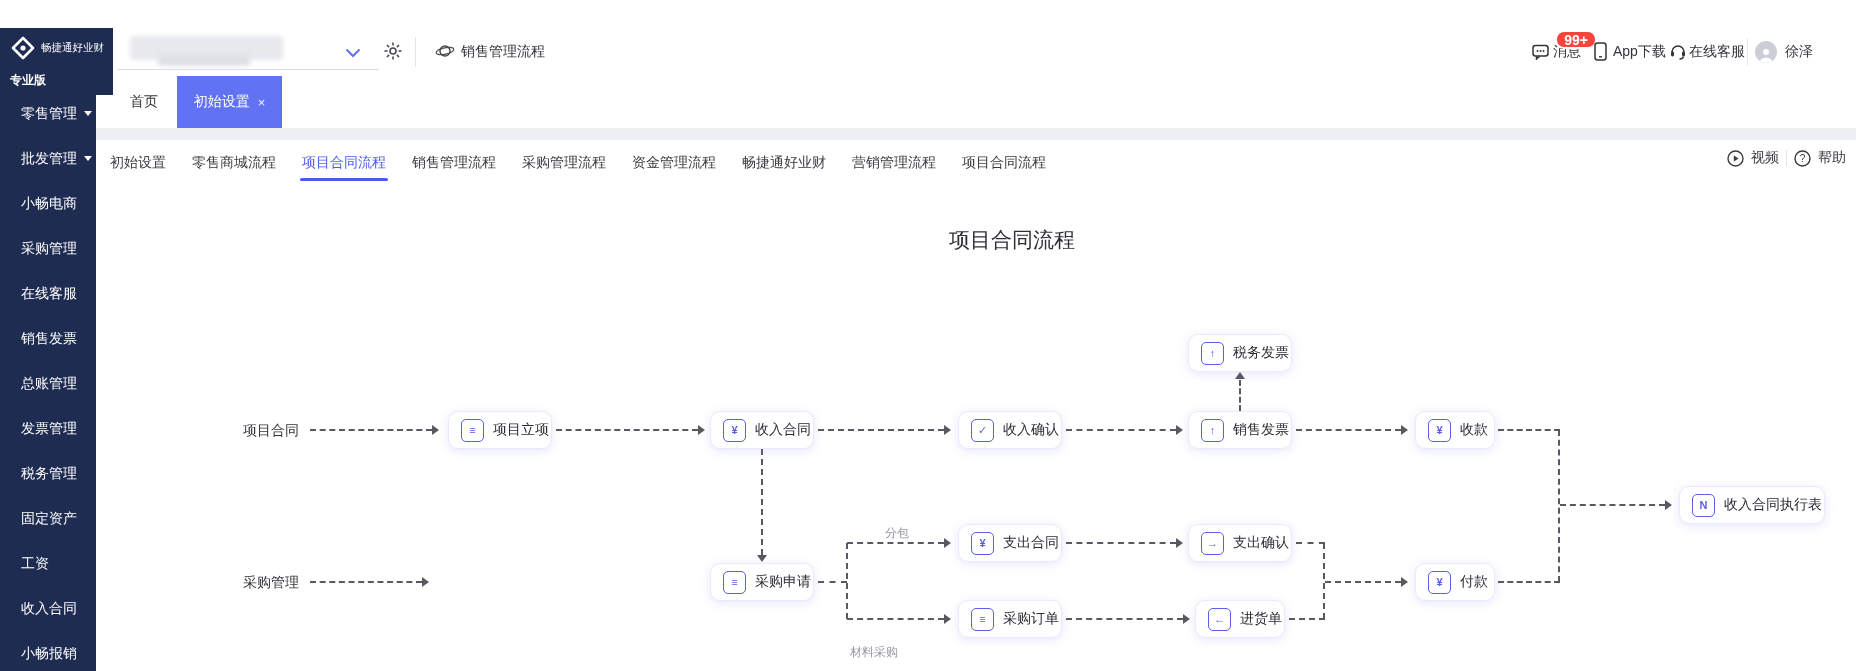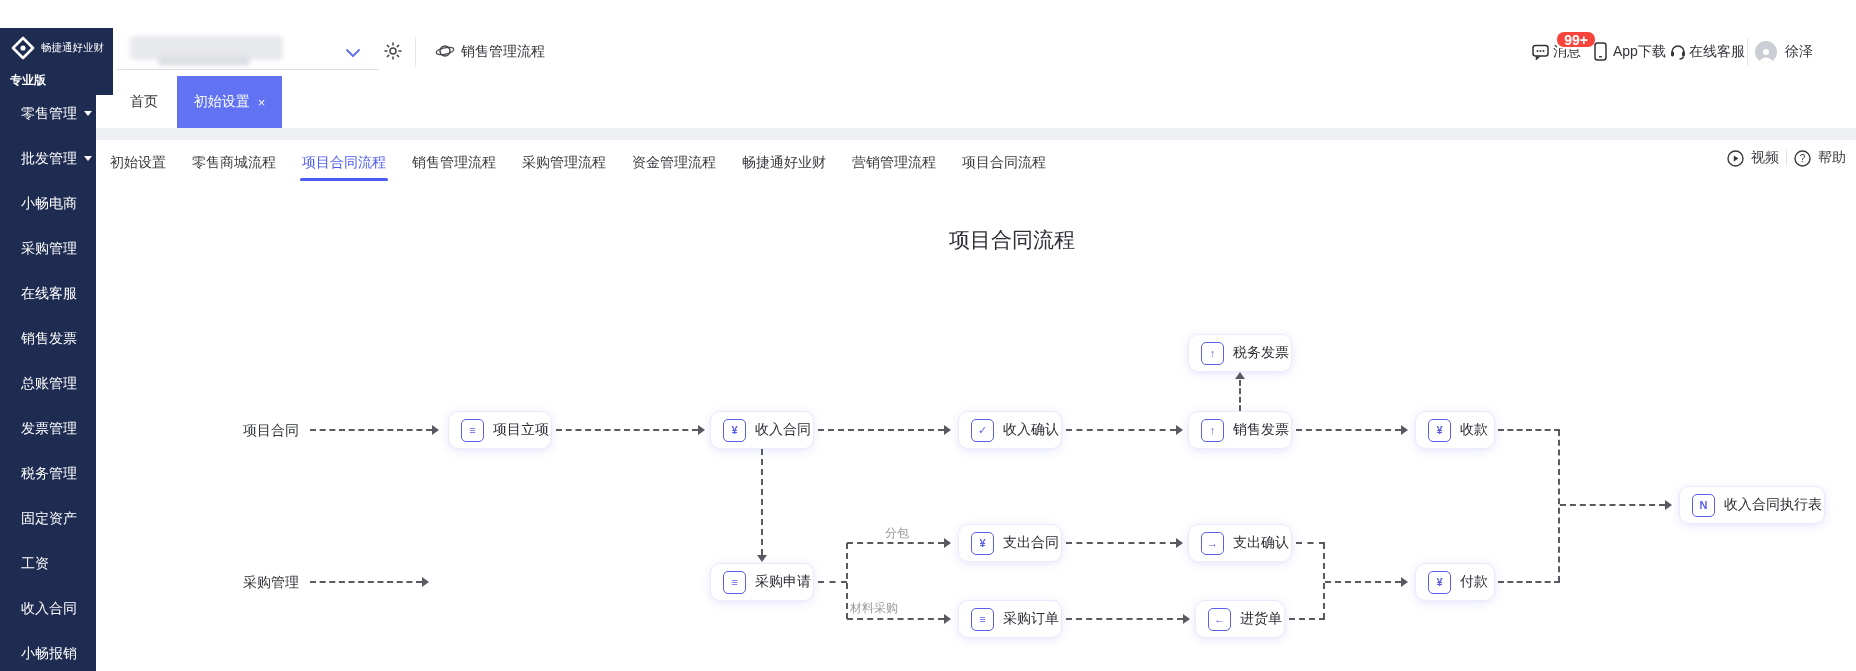--- a/index.html
+++ b/index.html
@@ -248,21 +248,21 @@
   <div class="hline" style="left:214px;top:441px;width:112px;"></div>
   <div class="ah-r" style="left:326px;top:437px;"></div>
 
   <div class="hline" style="left:722px;top:441px;width:29px;"></div>
   <div class="vline" style="left:750px;top:403px;height:76px;"></div>
   <div class="hline" style="left:751px;top:402px;width:97px;"></div>
   <div class="ah-r" style="left:848px;top:398px;"></div>
   <div class="hline" style="left:751px;top:478px;width:97px;"></div>
   <div class="ah-r" style="left:848px;top:474px;"></div>
   <span class="elabel" style="left:789px;top:385px;">分包</span>
-  <span class="elabel" style="left:754px;top:460px;">材料采购</span>
+  <span class="elabel" style="left:754px;top:504px;">材料采购</span>
 
   <div class="hline" style="left:970px;top:402px;width:110px;"></div>
   <div class="ah-r" style="left:1080px;top:398px;"></div>
   <div class="hline" style="left:970px;top:478px;width:117px;"></div>
   <div class="ah-r" style="left:1087px;top:474px;"></div>
 
   <div class="hline" style="left:1200px;top:402px;width:29px;"></div>
   <div class="hline" style="left:1193px;top:478px;width:36px;"></div>
   <div class="vline" style="left:1227px;top:403px;height:76px;"></div>
   <div class="hline" style="left:1229px;top:441px;width:76px;"></div>

